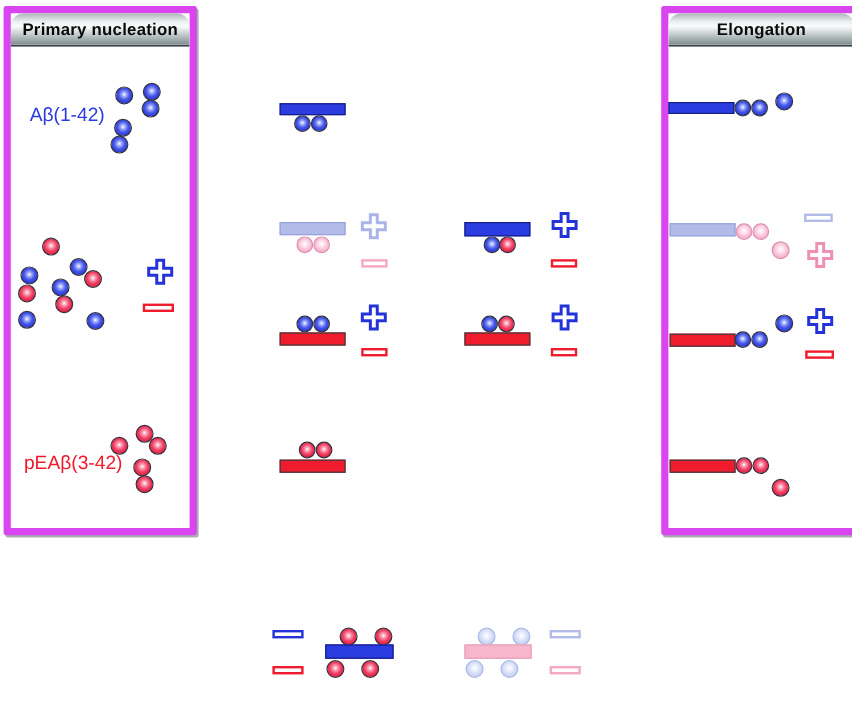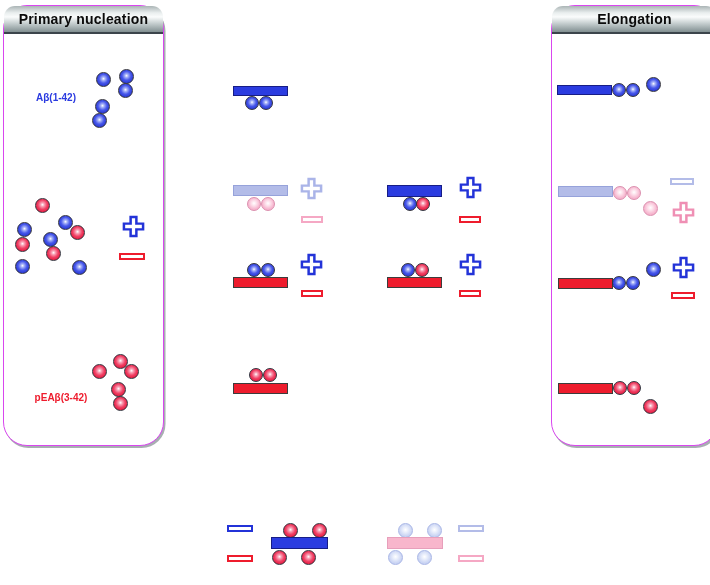--- a/index.html
+++ b/index.html
@@ -2,21 +2,21 @@
 <html><head>
 <meta charset="utf-8">
 <style>
   html,body{margin:0;padding:0;background:#fff;}
   .stage{
     position:relative;width:710px;height:585px;background:#fff;
     font-family:"Liberation Sans",sans-serif;overflow:hidden;
   }
   .panel{
     position:absolute;box-sizing:border-box;background:#fff;
-    border:1px solid #d946ef;border-radius:24px;
+    border:6px solid #d946ef;border-radius:2px;
     box-shadow:1.5px 2px 0 #a8aeb2;
   }
   #panel-primary{left:3px;top:5px;width:161px;height:441px;}
   #panel-secondary{left:194px;top:5px;width:318px;height:442px;}
   #panel-elongation{left:551px;top:5px;width:167px;height:441px;}
   #panel-nonreactive{left:195px;top:467px;width:320px;height:115px;}
   .panel-header{
     height:26px;display:flex;align-items:center;justify-content:center;
     border-bottom:2px solid #3b444b;border-radius:11px 11px 0 0;
     background:linear-gradient(180deg,#aab4b5 0%,#e9eeee 26%,#fafcfc 42%,#c3cccd 68%,#818f91 100%);
@@ -40,21 +40,21 @@
   .plus-blue{color:#2333d8;}
   .plus-pink{color:#ef8fb4;}
   .plus-fadedblue{color:#aab4e8;}
   .minus{background:#fff;border:2px solid;height:7px;}
   .minus-red{border-color:#ee1c2d;}
   .minus-blue{border-color:#2333d8;}
   .minus-fadedblue{border-color:#b3bce8;}
   .minus-fadedpink{border-color:#f5a8c4;}
   .peptide-label{
     position:absolute;transform:translate(-50%,-50%);
-    font-size:10px;font-weight:bold;white-space:nowrap;
+    font-size:16px;font-weight:normal;white-space:nowrap;
   }
   .label-blue{color:#2b3be0;}
   .label-red{color:#ee1c2d;}
 </style>
 </head>
 <body>
 
 <div class="stage">
   <section class="panel" id="panel-primary">
     <header class="panel-header">
@@ -81,21 +81,21 @@
       <div class="shape sphere sphere-blue" style="left: 42.5px; top: 231.5px; width: 15px; height: 15px; z-index: 12;"></div>
       <div class="shape sphere sphere-red" style="left: 45.5px; top: 245.5px; width: 15px; height: 15px; z-index: 13;"></div>
       <div class="shape sphere sphere-blue" style="left: 14.5px; top: 258.5px; width: 15px; height: 15px; z-index: 14;"></div>
       <div class="shape sphere sphere-blue" style="left: 71.5px; top: 259.5px; width: 15px; height: 15px; z-index: 15;"></div>
       <span class="shape plus plus-blue" style="left: 121.5px; top: 214.5px; z-index: 16;">
         <svg width="23" height="23" viewBox="0 0 24 24">
           <path d="M9 2 H15 V9 H22 V15 H15 V22 H9 V15 H2 V9 H9 Z" fill="#ffffff" stroke="currentColor" stroke-width="2.6"></path>
         </svg>
       </span>
       <div class="shape minus minus-red" style="left: 119px; top: 252.5px; width: 26px; height: 7px; z-index: 17;"></div>
-      <div class="peptide-label label-red" style="left: 61px; top: 397px; z-index: 18;">pEAβ(3-42)</div>
+      <div class="peptide-label label-red" style="left: 61px; top: 387px; z-index: 18;">pEAβ(3-42)</div>
       <div class="shape sphere sphere-red" style="left: 91.5px; top: 363.5px; width: 15px; height: 15px; z-index: 19;"></div>
       <div class="shape sphere sphere-red" style="left: 112.5px; top: 353.5px; width: 15px; height: 15px; z-index: 20;"></div>
       <div class="shape sphere sphere-red" style="left: 123.5px; top: 363.5px; width: 15px; height: 15px; z-index: 21;"></div>
       <div class="shape sphere sphere-red" style="left: 110.5px; top: 381.5px; width: 15px; height: 15px; z-index: 22;"></div>
       <div class="shape sphere sphere-red" style="left: 112.5px; top: 395.5px; width: 15px; height: 15px; z-index: 23;"></div>
       <div class="shape sphere sphere-blue" style="left: 245px; top: 96px; width: 14px; height: 14px; z-index: 1;"></div>
       <div class="shape sphere sphere-blue" style="left: 259px; top: 96px; width: 14px; height: 14px; z-index: 2;"></div>
       <div class="shape bar bar-blue" style="left: 233px; top: 86px; width: 55px; height: 10px; z-index: 3;"></div>
       <div class="shape sphere sphere-pink" style="left: 247px; top: 197px; width: 14px; height: 14px; z-index: 4;"></div>
       <div class="shape sphere sphere-pink" style="left: 261px; top: 197px; width: 14px; height: 14px; z-index: 5;"></div>

